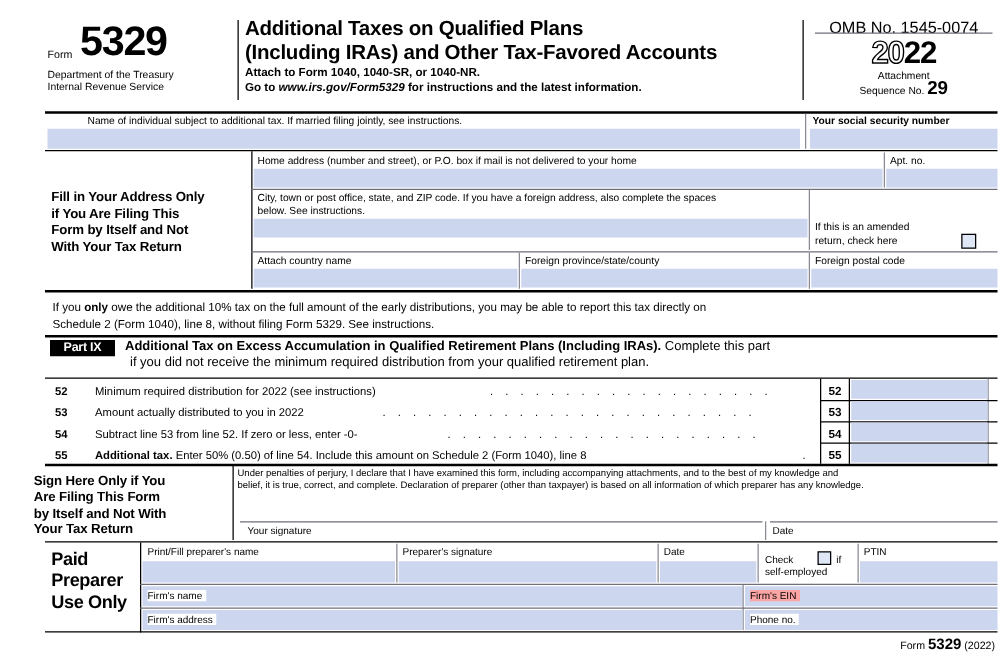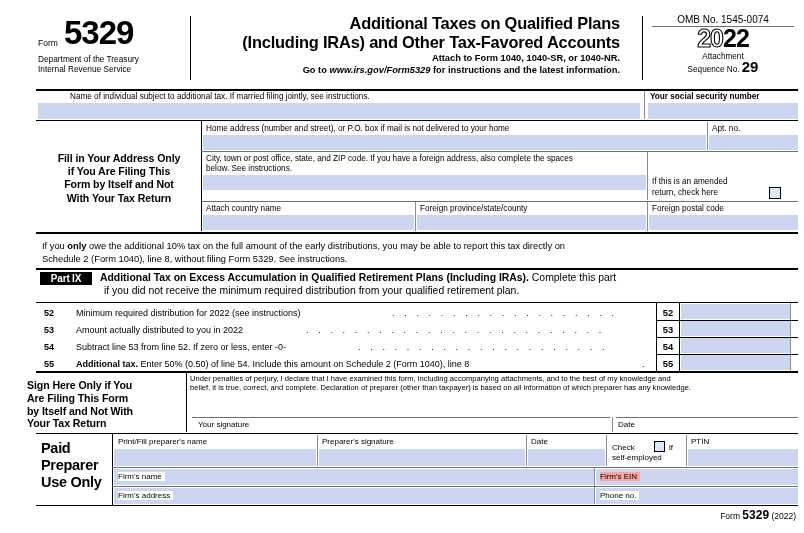--- a/index.html
+++ b/index.html
@@ -16,28 +16,28 @@
   .rule-thin{background:#6f6f7a;}
   .vline{background:#000;width:1px;}
   .vline-thin{background:#8a8a96;width:1px;}
 
   
   #hdr-left{left:36px;top:14px;width:152px;height:66px;}
   #form-word{position:absolute;left:2px;top:24px;font-size:8.5px;}
   #form-num{position:absolute;left:28px;top:2px;font-size:33px;font-weight:bold;letter-spacing:-1px;line-height:34px;}
   #dept{position:absolute;left:2px;top:40px;font-size:8.3px;line-height:10px;}
 
-  #hdr-center{left:180px;top:14px;width:440px;text-align:right;}
+  #hdr-center{left:196px;top:14px;width:440px;text-align:left;}
   .title1{font-size:16.4px;font-weight:bold;line-height:18.5px;letter-spacing:-0.2px;}
   .subt{font-size:9.3px;font-weight:bold;line-height:11.5px;margin-top:2px;}
   .subt2{font-size:9.3px;font-weight:bold;line-height:11.5px;}
   .ital{font-style:italic;}
 
   #hdr-right{left:648px;top:14px;width:150px;text-align:center;}
-  #omb{font-size:10px;}
+  #omb{font-size:13px;}
   #yearwrap{margin-top:1px;height:25px;line-height:25px;}
   .yr-out{font-size:25px;font-weight:bold;color:#fff;-webkit-text-stroke:1.1px #000;letter-spacing:-1px;}
   .yr-sol{font-size:25px;font-weight:bold;letter-spacing:-1px;}
   #attach{font-size:8.2px;line-height:9.5px;margin-top:1px;}
   #attach b{font-size:15px;}
 
   .fieldlbl{position:absolute;font-size:8.2px;line-height:9.5px;}
   .bold{font-weight:bold;}
 
   .sidelbl{font-size:10.6px;font-weight:bold;line-height:13.2px;letter-spacing:-0.1px;}
@@ -93,21 +93,21 @@
 
   <div class="abs rule" style="left:36px;top:89px;width:762px;height:1.6px;"></div>
 
   <div class="abs fieldlbl" style="left:42px;top:92px;width:596px;padding-left:28px;">Name of individual subject to additional tax. If married filing jointly, see instructions.</div>
   <div class="abs shade" style="left:38px;top:103px;width:602px;height:16px;"></div>
   <div class="abs vline-thin" style="left:644px;top:91px;height:28px;"></div>
   <div class="abs fieldlbl bold" style="left:650px;top:92px;">Your social security number</div>
   <div class="abs shade" style="left:648px;top:103px;width:150px;height:16px;"></div>
   <div class="abs rule" style="left:36px;top:120px;width:762px;height:1.2px;"></div>
 
-  <div class="abs sidelbl" style="left:41px;top:152px;width:156px;text-align:center;">
+  <div class="abs sidelbl" style="left:41px;top:152px;width:156px;">
     <div>Fill in Your Address Only</div>
     <div>if You Are Filing This</div>
     <div>Form by Itself and Not</div>
     <div>With Your Tax Return</div>
   </div>
   <div class="abs vline" style="left:201px;top:121px;height:110px;"></div>
 
   <div class="abs fieldlbl" style="left:206px;top:124px;">Home address (number and street), or P.O. box if mail is not delivered to your home</div>
   <div class="abs shade" style="left:203px;top:135px;width:503px;height:15px;"></div>
   <div class="abs vline-thin" style="left:707px;top:122px;height:28px;"></div>

